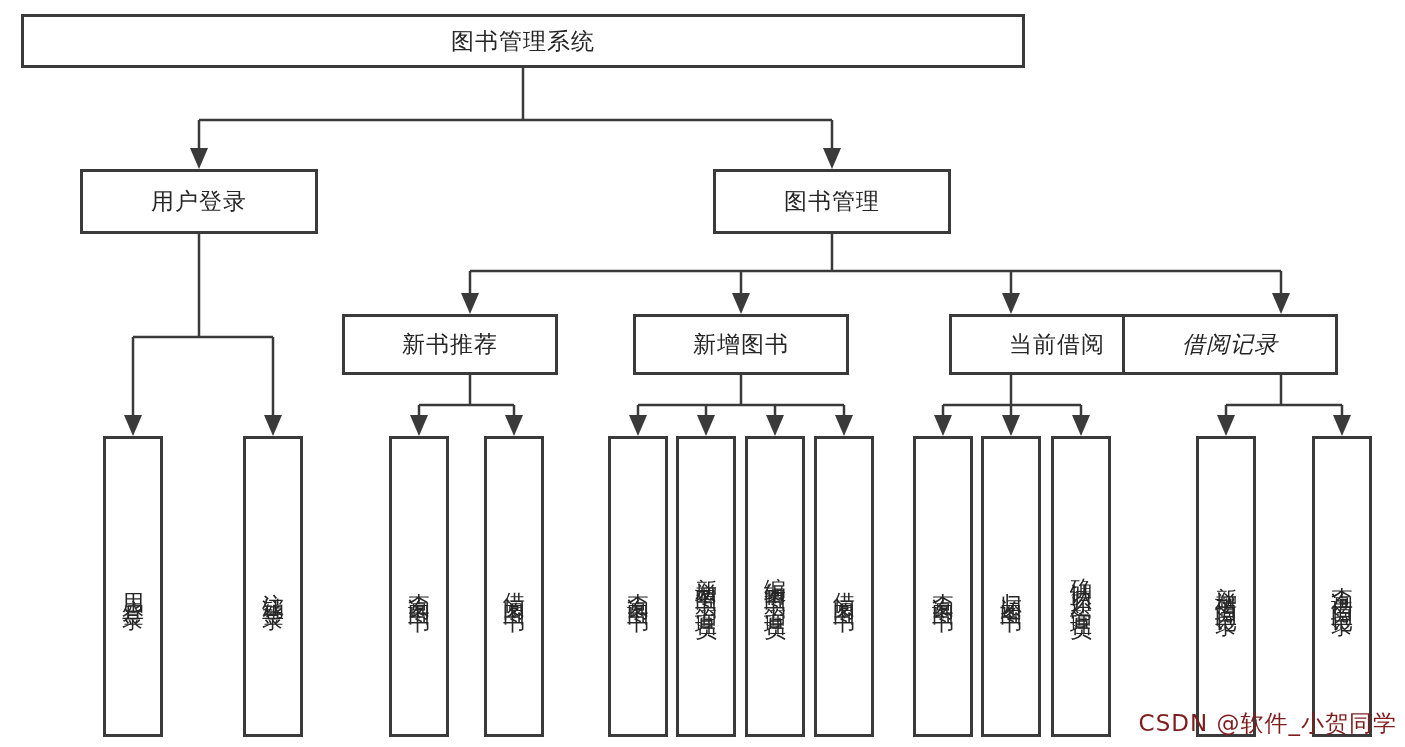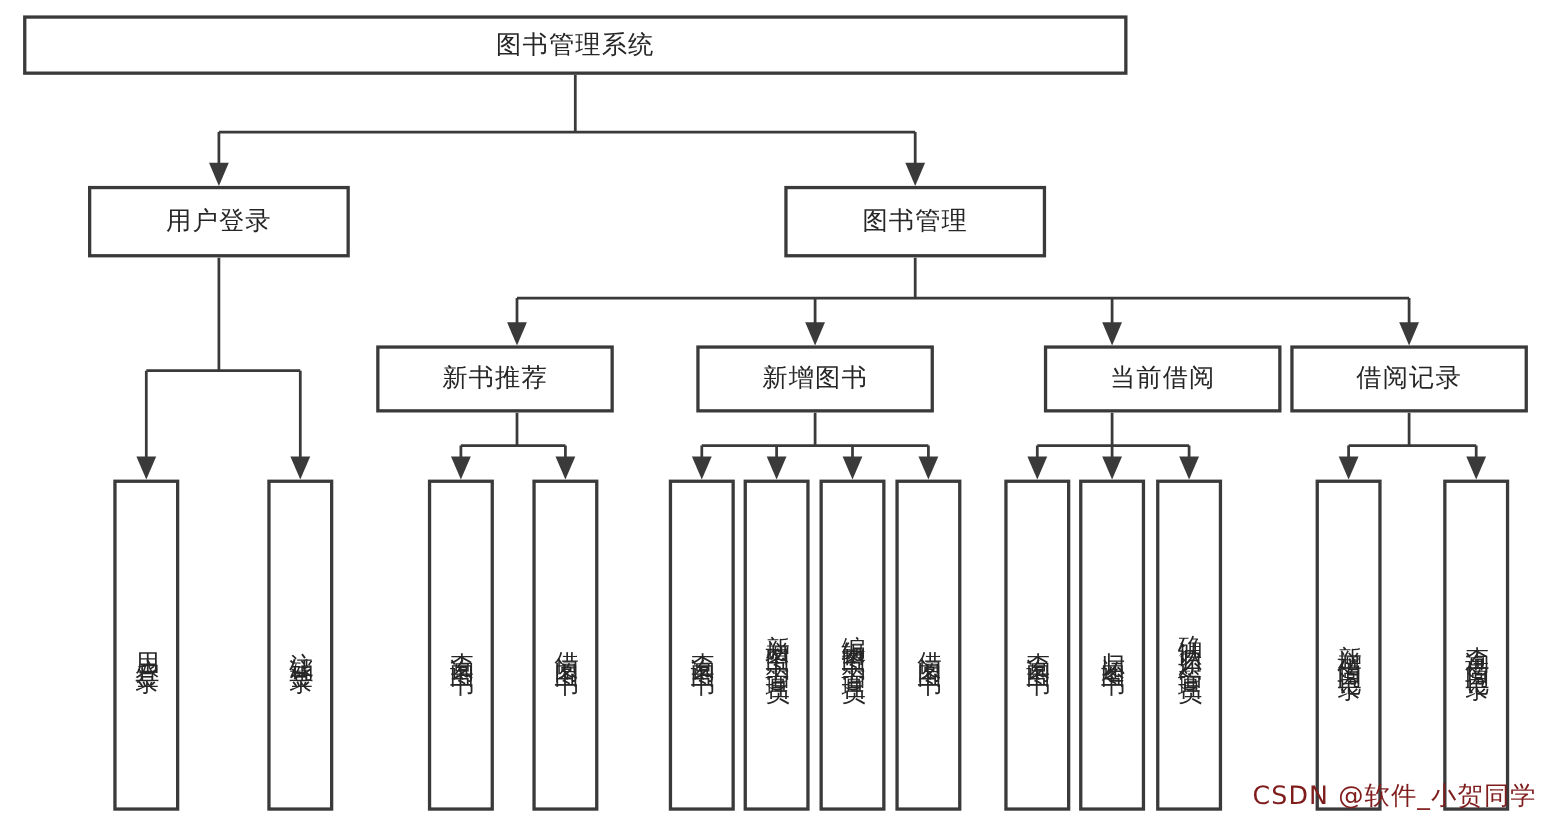--- a/index.html
+++ b/index.html
@@ -113,21 +113,21 @@
   </svg>
 
   <div class="node hnode root-node">图书管理系统</div>
 
   <div class="node hnode lvl2" style="left:80px;">用户登录</div>
   <div class="node hnode lvl2" style="left:713px;">图书管理</div>
 
   <div class="node hnode lvl3" style="left:342px;">新书推荐</div>
   <div class="node hnode lvl3" style="left:633px;">新增图书</div>
   <div class="node hnode lvl3" style="left:949px;">当前借阅</div>
-  <div class="node hnode lvl3" style="left:1173px;">借阅记录</div>
+  <div class="node hnode lvl3" style="left:1122px;font-style:italic;">借阅记录</div>
 
   <div class="node leaf" style="left:103px;">
     <span>用户登录</span>
   </div>
   <div class="node leaf" style="left:243px;">
     <span>注销登录</span>
   </div>
 
   <div class="node leaf" style="left:389px;">
     <span>查询图书</span>

